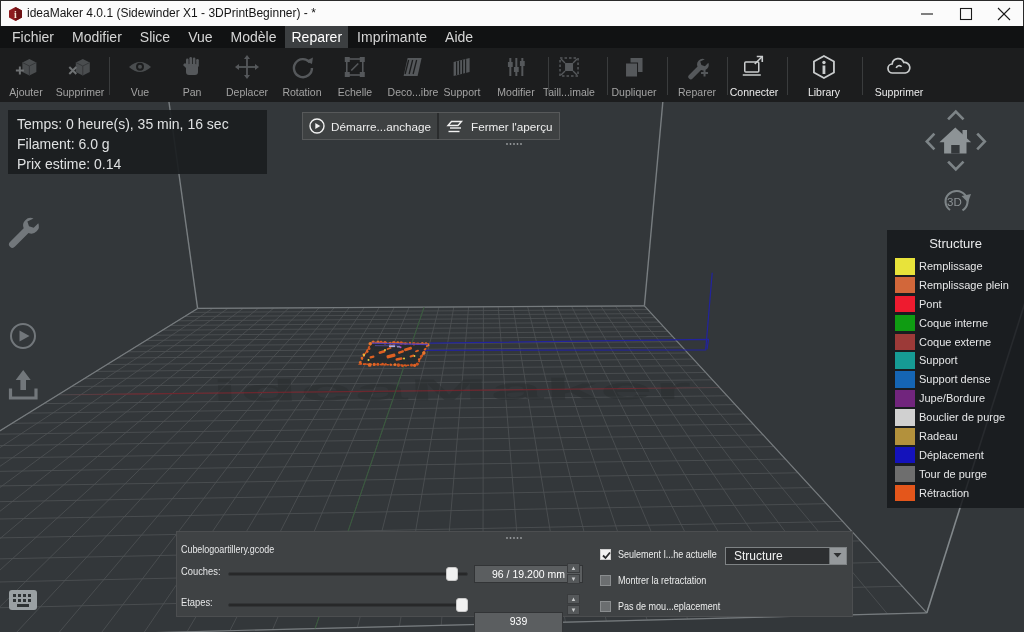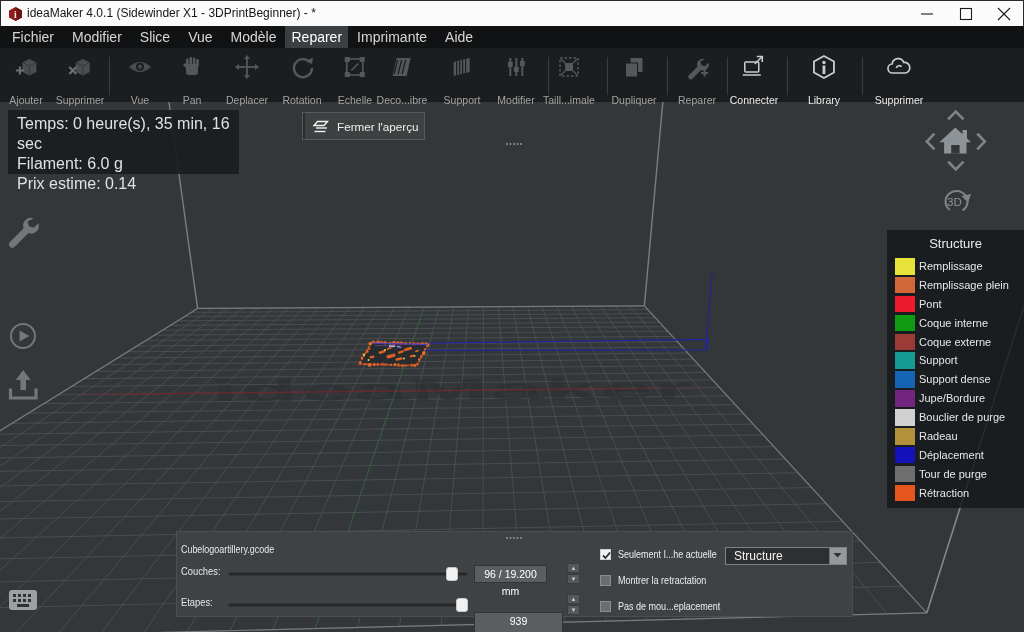--- a/index.html
+++ b/index.html
@@ -4,27 +4,27 @@
 html,body{width:1024px;height:632px;overflow:hidden;background:#2a2a2a;font-family:"Liberation Sans",sans-serif;position:relative}
 .abs{position:absolute}
 
 #titlebar{left:1px;top:1px;width:1022px;height:25px;background:#fbfbfb}
 #titlebar .ttext{position:absolute;left:26px;top:0;line-height:25px;font-size:12px;color:#151515}
 #menubar{left:0;top:26px;width:1024px;height:22px;background:#111213}
 #menubar span{display:inline-block;line-height:22px;font-size:14px;color:#d6d6d6;padding:0 9px;vertical-align:top}
 #menubar span.act{background:#3c3f41;color:#fff;padding:0 6px}
 #toolbar{left:0;top:48px;width:1024px;height:54px;background:#1c1d1e}
 .titem{position:absolute;top:6px;text-align:center;transform:translateX(-50%)}
-.titem .lbl{font-size:10.5px;color:#a3a3a3;display:block;margin-top:10px;white-space:nowrap}
+.titem .lbl{font-size:10.5px;color:#a3a3a3;display:block;margin-top:2px;white-space:nowrap}
 .titem.on .lbl{color:#ececec}
 .tsep{position:absolute;top:9px;width:1px;height:38px;background:#3a3c3d}
 
 #viewport{left:0;top:102px;width:1024px;height:530px;background:#33373a;overflow:hidden}
 
-#infobox{left:8px;top:110px;width:231px;height:64px;background:rgba(26,29,31,0.92);color:#dfe1e2;font-size:16px;padding:4px 0 0 9px;line-height:20px}
+#infobox{left:8px;top:110px;width:259px;height:64px;background:rgba(26,29,31,0.92);color:#dfe1e2;font-size:14px;padding:4px 0 0 9px;line-height:20px}
 #btnbar{left:302px;top:112px;height:28px;background:#3e4142;border:1px solid #57595a;display:flex;align-items:center;color:#efefef;font-size:11.7px}
 #btnbar .seg{display:flex;align-items:center;height:100%;padding:0 6px}
 #btnbar .sep{width:1px;height:100%;background:#2a2c2d}
 #navcluster{left:905px;top:104px;width:100px;height:115px}
 #structpanel{left:887px;top:230px;width:137px;height:278px;background:rgba(21,24,27,0.84);color:#e6e7e8}
 #structpanel .ti{text-align:center;font-size:13px;padding-top:6px;color:#e9eaeb}
 #structpanel .row{position:relative;height:18.9px;line-height:18.9px;font-size:11px;padding-left:32px;white-space:nowrap}
 #structpanel .sw{position:absolute;left:8px;top:1px;width:20px;height:16.5px}
 #bottompanel{left:176px;top:531px;width:677px;height:86px;background:#3f4244;border:1px solid #4c4e50;color:#e6e7e8;font-size:11px}
 .lab{transform:scaleX(.85);transform-origin:0 0}
@@ -198,20 +198,24 @@
 <circle cx="364" cy="355" r="1" fill="#e3d23f"></circle>
 <line x1="372" y1="343.2" x2="428" y2="344.5" stroke="#4a3fc2" stroke-width="1.3" opacity="0.9"></line>
 <line x1="375" y1="345.6" x2="400" y2="346" stroke="#6a5fd2" stroke-width="0.8" opacity="0.7"></line>
 </g>
 </svg>
 </div>
 
 <div class="abs" id="infobox">Temps: 0 heure(s), 35 min, 16 sec<br>Filament: 6.0 g<br>Prix estime: 0.14</div>
 
 <div class="abs" id="btnbar">
+<div class="seg"><svg width="16" height="16" viewBox="0 0 16 16" style="margin-right:6px">
+        <circle cx="8" cy="8" r="7" fill="none" stroke="#f2f2f2" stroke-width="1.4"></circle>
+        <path d="M6.3 5l5 3-5 3z" fill="#f2f2f2"></path>
+      </svg>Démarre...anchage</div>
 <div class="sep"></div>
 <div class="sep"></div>
 <div class="seg"><svg width="20" height="15" viewBox="0 0 20 15" style="margin-right:6px">
         <g stroke="#f2f2f2" stroke-width="1.4" fill="none">
           <path d="M6.5 2.5h10l-3.5 4h-10z"></path>
           <path d="M5 9h11"></path>
           <path d="M3.5 12.5h11"></path>
         </g>
       </svg>Fermer l'aperçu</div>
 </div>
@@ -269,21 +273,21 @@
         <circle cx="5.5" cy="2" r="0.9"></circle>
         <circle cx="9" cy="2" r="0.9"></circle>
         <circle cx="12.5" cy="2" r="0.9"></circle>
         <circle cx="16" cy="2" r="0.9"></circle>
       </g>
     </svg>
 <div class="abs lab" style="left:4px;top:11px;font-size:10.5px">Cubelogoartillery.gcode</div>
 <div class="abs lab" style="left:4px;top:33px">Couches:</div>
 <div class="slider" style="left:51px;top:40px;width:240px"></div>
 <div class="shandle" style="left:269px;top:35px"></div>
-<div class="vbox" style="left:297px;top:33px;width:73px;height:18px;line-height:17px">96 / 19.200 mm</div>
+<div class="vbox" style="left:297px;top:33px;width:109px;height:18px;line-height:17px">96 / 19.200 mm</div>
 <div class="spin" style="left:390px;top:31px">▲</div>
 <div class="spin" style="left:390px;top:42px">▼</div>
 <div class="abs lab" style="left:4px;top:64px">Etapes:</div>
 <div class="slider" style="left:51px;top:71px;width:240px"></div>
 <div class="shandle" style="left:279px;top:66px"></div>
 <div class="vbox" style="left:297px;top:80px;width:89px;height:28px;line-height:17px">939</div>
 <div class="spin" style="left:390px;top:62px">▲</div>
 <div class="spin" style="left:390px;top:73px">▼</div>
 <div class="cb ck" style="left:423px;top:17px"><svg width="11" height="11" viewBox="0 0 11 11">
         <path d="M2 5.5l2.5 2.5L9 2.5" stroke="#2a2c2e" stroke-width="1.8" fill="none"></path>
@@ -397,21 +401,21 @@
           <rect x="5" y="5" width="16" height="16"></rect>
         </g>
         <g fill="#55585b">
           <rect x="3" y="3" width="5" height="5"></rect>
           <rect x="18" y="3" width="5" height="5"></rect>
           <rect x="3" y="18" width="5" height="5"></rect>
           <rect x="18" y="18" width="5" height="5"></rect>
         </g>
         <path d="M9.5 16.5l7-7" stroke="#55585b" stroke-width="1.6" fill="none"></path>
       </svg><span class="lbl">Echelle</span></div>
-<div class="titem" style="left:402px"><svg width="26" height="26" viewBox="0 0 26 26">
+<div class="titem" style="left:413px"><svg width="26" height="26" viewBox="0 0 26 26">
         <g fill="#55585b">
           <path d="M8 4h14l-4 18H4z"></path>
         </g>
         <g stroke="#1c1d1e" stroke-width="1.3">
           <line x1="9" y1="6" x2="5.5" y2="20"></line>
           <line x1="13" y1="6" x2="9.5" y2="20"></line>
           <line x1="17" y1="6" x2="13.5" y2="20"></line>
         </g>
       </svg><span class="lbl">Deco...ibre</span></div>
 <div class="titem" style="left:462px"><svg width="26" height="26" viewBox="0 0 26 26">

